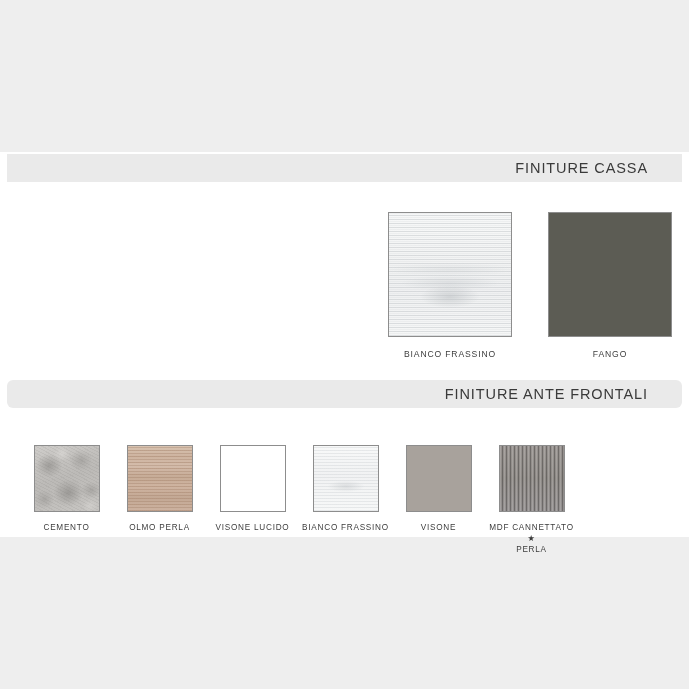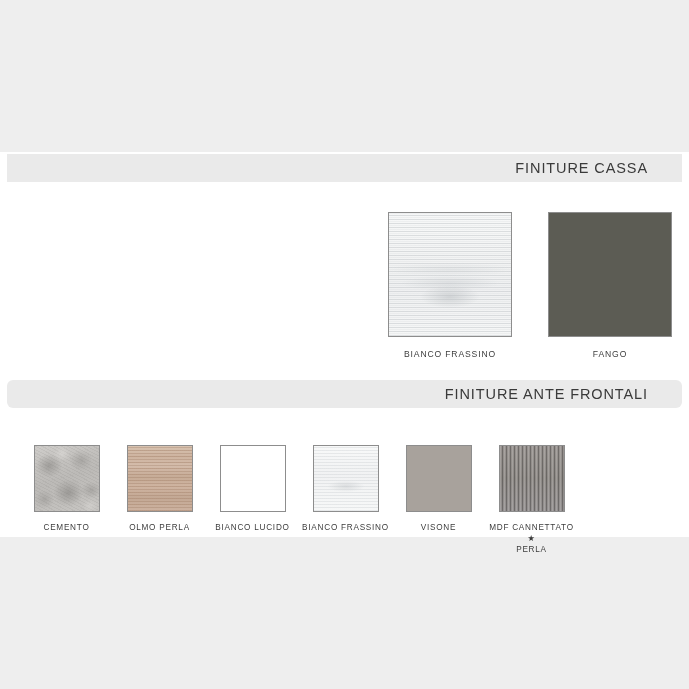--- a/index.html
+++ b/index.html
@@ -265,21 +265,21 @@
       <div class="tex tex-olmo-perla"></div>
     </div>
     <div class="swatch-label">OLMO PERLA</div>
   </div>
 
 
   <div class="swatch-cell">
     <div class="chip">
       <div class="tex tex-bianco-lucido"></div>
     </div>
-    <div class="swatch-label">BIANCO LUCIDO</div>
+    <div class="swatch-label">VISONE LUCIDO</div>
   </div>
 
   <div class="swatch-cell">
     <div class="chip">
       <div class="tex tex-bianco-frassino-sm"></div>
     </div>
     <div class="swatch-label">BIANCO FRASSINO</div>
   </div>
 
   <div class="swatch-cell">

